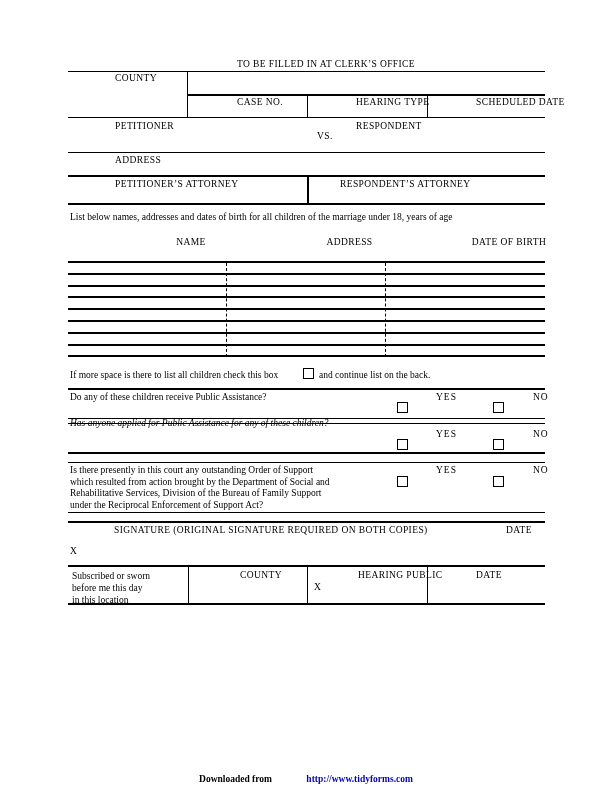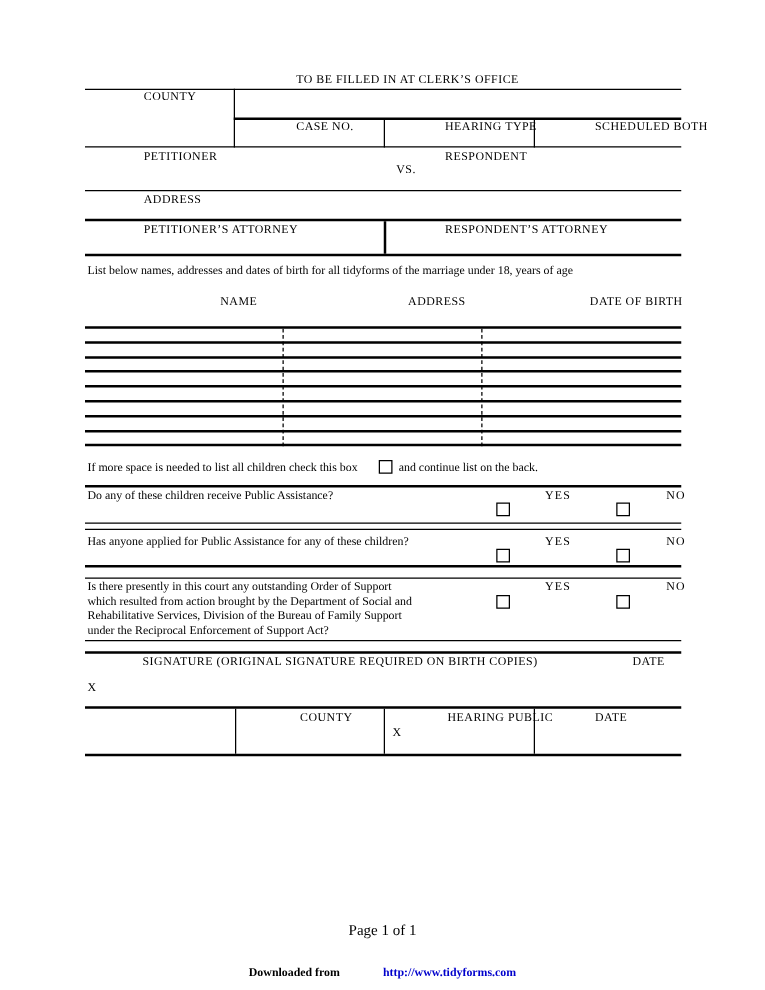--- a/index.html
+++ b/index.html
@@ -31,21 +31,21 @@
   .p-county   { left:71px;  top:73px; }
   .p-clerk    { left:193px; top:59px; }
   .p-caseno   { left:193px; top:97px; }
   .p-hearing  { left:312px; top:97px; }
   .p-sched    { left:432px; top:97px; }
   .p-petit    { left:71px;  top:121px; }
   .p-resp     { left:312px; top:121px; }
   .p-vs       { left:273px; top:131px; }
   .p-addr     { left:71px;  top:155px; }
   .p-patty    { left:71px;  top:179px; }
-  .p-ratty    { left:312px; top:179px; }
+  .p-ratty    { left:296px; top:179px; }
 
   
   .p-instr    { left:70px; top:212px; }
   .col-name   { left:68px;  top:237px; width:158px; text-align:center; }
   .col-addr   { left:226px; top:237px; width:159px; text-align:center; }
   .col-dob    { left:385px; top:237px; width:160px; text-align:center; }
 
   .ct { position:absolute; left:68px; top:261px; width:477px; border-top:2px solid #000; }
   .ct-row { display:flex; height:9.8px; border-bottom:2px solid #000; }
   .ct-cell { height:100%; }
@@ -65,21 +65,21 @@
   .hr11 { left:68px; top:462px; width:477px; height:1px; }
   .hr12 { left:68px; top:512px; width:477px; height:1px; }
   .hr13 { left:68px; top:521px; width:477px; height:2px; }
 
   .q1-text { left:70px; top:392px; }
   .q1-yes  { left:392px; top:392px; letter-spacing:1px; }
   .q1-no   { left:489px; top:392px; letter-spacing:1px; }
   .q1-cb-y { left:397px; top:402px; }
   .q1-cb-n { left:493px; top:402px; }
 
-  .q2-text { left:70px; top:429px; }
+  .q2-text { left:70px; top:418px;font-style:italic; }
   .q2-yes  { left:392px; top:429px; letter-spacing:1px; }
   .q2-no   { left:489px; top:429px; letter-spacing:1px; }
   .q2-cb-y { left:397px; top:439px; }
   .q2-cb-n { left:493px; top:439px; }
 
   .q3-text { left:70px; top:465px; font-size:9.5px; line-height:11.7px; }
   .q3-text div { white-space:nowrap; }
   .q3-yes  { left:392px; top:465px; letter-spacing:1px; }
   .q3-no   { left:489px; top:465px; letter-spacing:1px; }
   .q3-cb-y { left:397px; top:476px; }
@@ -121,39 +121,39 @@
   <div class="hr hr3"></div>
   <div class="hr hr4"></div>
   <div class="hr hr5"></div>
   <div class="vr vr4"></div>
   <div class="hr hr6"></div>
 
   <div class="lbl p-county">COUNTY</div>
   <div class="lbl p-clerk">TO BE FILLED IN AT CLERK’S OFFICE</div>
   <div class="lbl p-caseno">CASE NO.</div>
   <div class="lbl p-hearing">HEARING TYPE</div>
-  <div class="lbl p-sched">SCHEDULED BOTH</div>
+  <div class="lbl p-sched">SCHEDULED DATE</div>
   <div class="lbl p-petit">PETITIONER</div>
   <div class="lbl p-resp">RESPONDENT</div>
   <div class="lbl p-vs">VS.</div>
   <div class="lbl p-addr">ADDRESS</div>
   <div class="lbl p-patty">PETITIONER’S ATTORNEY</div>
   <div class="lbl p-ratty">RESPONDENT’S ATTORNEY</div>
 
   <div class="field" style="left:68px;top:84px;width:119px;height:32px;"></div>
   <div class="field" style="left:188px;top:106px;width:118px;height:11px;"></div>
   <div class="field" style="left:308px;top:106px;width:118px;height:11px;"></div>
   <div class="field" style="left:428px;top:106px;width:117px;height:11px;"></div>
   <div class="field" style="left:68px;top:131px;width:200px;height:20px;"></div>
   <div class="field" style="left:308px;top:131px;width:237px;height:20px;"></div>
   <div class="field" style="left:68px;top:164px;width:477px;height:11px;"></div>
   <div class="field" style="left:68px;top:189px;width:238px;height:13px;"></div>
   <div class="field" style="left:310px;top:189px;width:235px;height:13px;"></div>
 
-  <div class="txt p-instr">List below names, addresses and dates of birth for all tidyforms of the marriage under 18, years of age</div>
+  <div class="txt p-instr">List below names, addresses and dates of birth for all children of the marriage under 18, years of age</div>
   <div class="lbl col-name">NAME</div>
   <div class="lbl col-addr">ADDRESS</div>
   <div class="lbl col-dob">DATE OF BIRTH</div>
 
   <div class="ct">
     <div>
         <div class="ct-row">
           <div class="ct-cell ct-name"></div>
           <div class="ct-cell ct-address"></div>
           <div class="ct-cell ct-dob"></div>
@@ -191,21 +191,21 @@
         <div class="ct-row">
           <div class="ct-cell ct-name"></div>
           <div class="ct-cell ct-address"></div>
           <div class="ct-cell ct-dob"></div>
         </div>
       </div>
     <div class="ct-div1"></div>
     <div class="ct-div2"></div>
   </div>
 
-  <div class="txt p-ovpre">If more space is needed to list all children check this box</div>
+  <div class="txt p-ovpre">If more space is there to list all children check this box</div>
   <div class="cb cb-more"></div>
   <div class="txt p-ovsuf">and continue list on the back.</div>
 
   <div class="hr hr7"></div>
   <div class="txt q1-text">Do any of these children receive Public Assistance?</div>
   <div class="lbl q1-yes">YES</div>
   <div class="lbl q1-no">NO</div>
   <div class="cb q1-cb-y"></div>
   <div class="cb q1-cb-n"></div>
   <div class="hr hr8"></div>
@@ -225,35 +225,39 @@
     <div>Rehabilitative Services, Division of the Bureau of Family Support</div>
     <div>under the Reciprocal Enforcement of Support Act?</div>
   </div>
   <div class="lbl q3-yes">YES</div>
   <div class="lbl q3-no">NO</div>
   <div class="cb q3-cb-y"></div>
   <div class="cb q3-cb-n"></div>
   <div class="hr hr12"></div>
 
   <div class="hr hr13"></div>
-  <div class="lbl p-sig">SIGNATURE (ORIGINAL SIGNATURE REQUIRED ON BIRTH COPIES)</div>
+  <div class="lbl p-sig">SIGNATURE (ORIGINAL SIGNATURE REQUIRED ON BOTH COPIES)</div>
   <div class="lbl p-sigdate">DATE</div>
   <div class="txt p-sigx">X</div>
   <div class="field" style="left:80px;top:541px;width:370px;height:20px;"></div>
   <div class="field" style="left:460px;top:541px;width:85px;height:20px;"></div>
 
   <div class="nt">
     <div class="nt-v1"></div>
     <div class="nt-v2"></div>
     <div class="nt-v3"></div>
+    <div class="nt-sworn">
+      <div>Subscribed or sworn</div>
+      <div>before me this day</div>
+      <div>in this location</div>
+    </div>
     <div class="lbl nt-county">COUNTY</div>
     <div class="lbl nt-np">HEARING PUBLIC</div>
     <div class="txt nt-x">X</div>
     <div class="lbl nt-date">DATE</div>
     <div class="field" style="left:122px;top:14px;width:116px;height:20px;"></div>
     <div class="field" style="left:256px;top:14px;width:102px;height:20px;"></div>
     <div class="field" style="left:361px;top:14px;width:114px;height:20px;"></div>
   </div>
 
-  <div class="abs p-pagenum">Page 1 of 1</div>
   <div class="abs p-dl"><span>Downloaded from </span><span class="url" style="color: rgb(0, 0, 204);">http://www.tidyforms.com</span></div>
 
 </div>
 
 </body></html>

